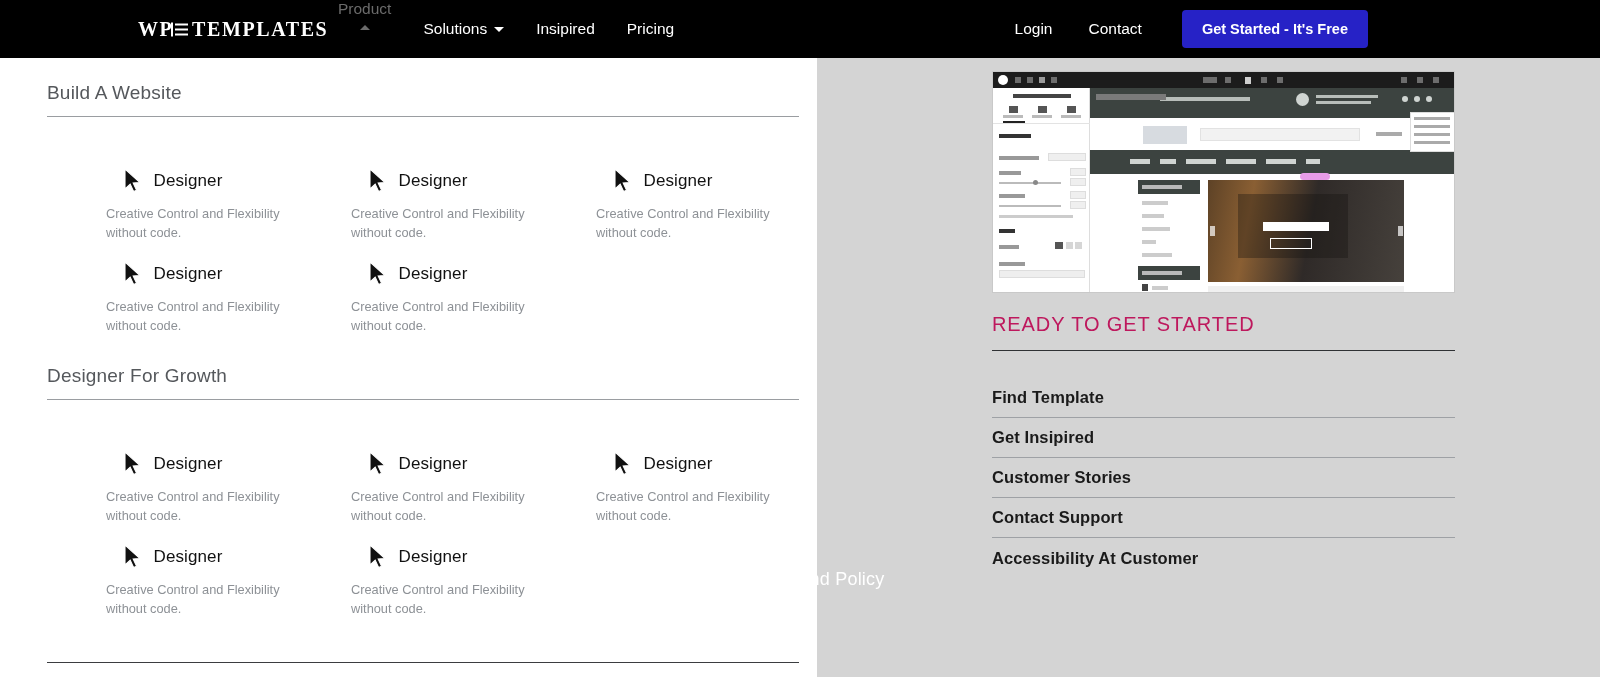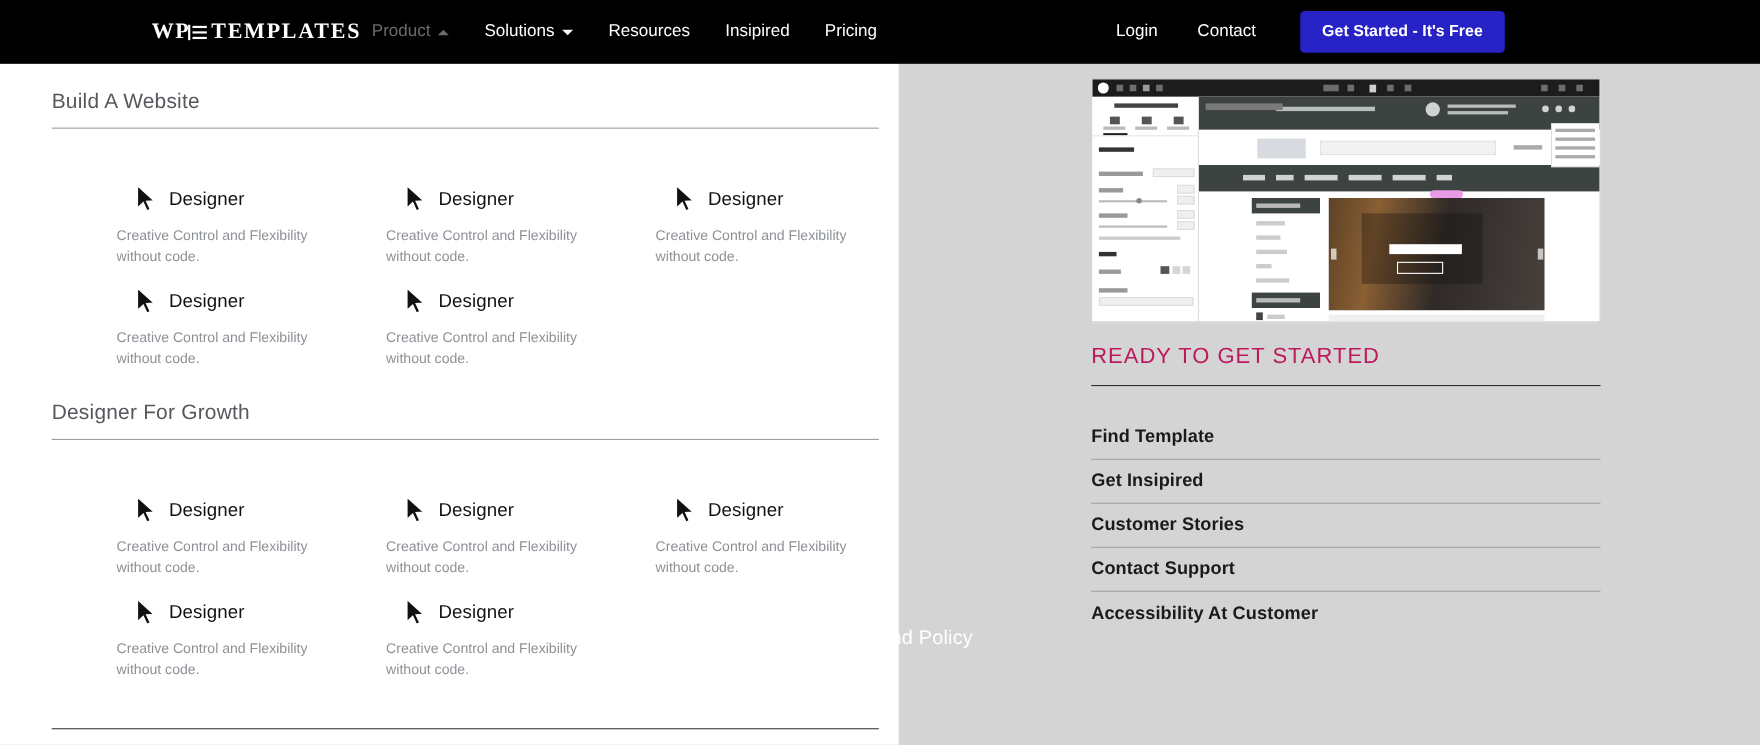--- a/index.html
+++ b/index.html
@@ -79,21 +79,21 @@
     display: flex;
     align-items: center;
     gap: 7px;
     color: #ffffff;
     font-size: 15.5px;
     padding: 0 16px;
     height: 58px;
     cursor: pointer;
     white-space: nowrap;
   }
-  .nav-item.dim { color: #6b6b6b; }
+  .nav-item.dim { color: #6b6b6b; flex-direction: column; }
   .caret {
     width: 0; height: 0;
     border-left: 5px solid transparent;
     border-right: 5px solid transparent;
   }
   .caret.down { border-top: 5px solid #ffffff; }
   .caret.up   { border-bottom: 5px solid #6b6b6b; }
 
   .nav-right {
     position: absolute;
@@ -317,23 +317,20 @@
   <div class="nav-links">
     <div class="nav-item dim">
       <span>Product</span>
       <span class="caret up"></span>
     </div>
     <div class="nav-item">
       <span>Solutions</span>
       <span class="caret down"></span>
     </div>
     <div class="nav-item">
-      <span>Resources</span>
-    </div>
-    <div class="nav-item">
       <span>Insipired</span>
     </div>
     <div class="nav-item">
       <span>Pricing</span>
     </div>
   </div>
 
   <div class="nav-right">
     <div class="nav-item">
       <span>Login</span>

